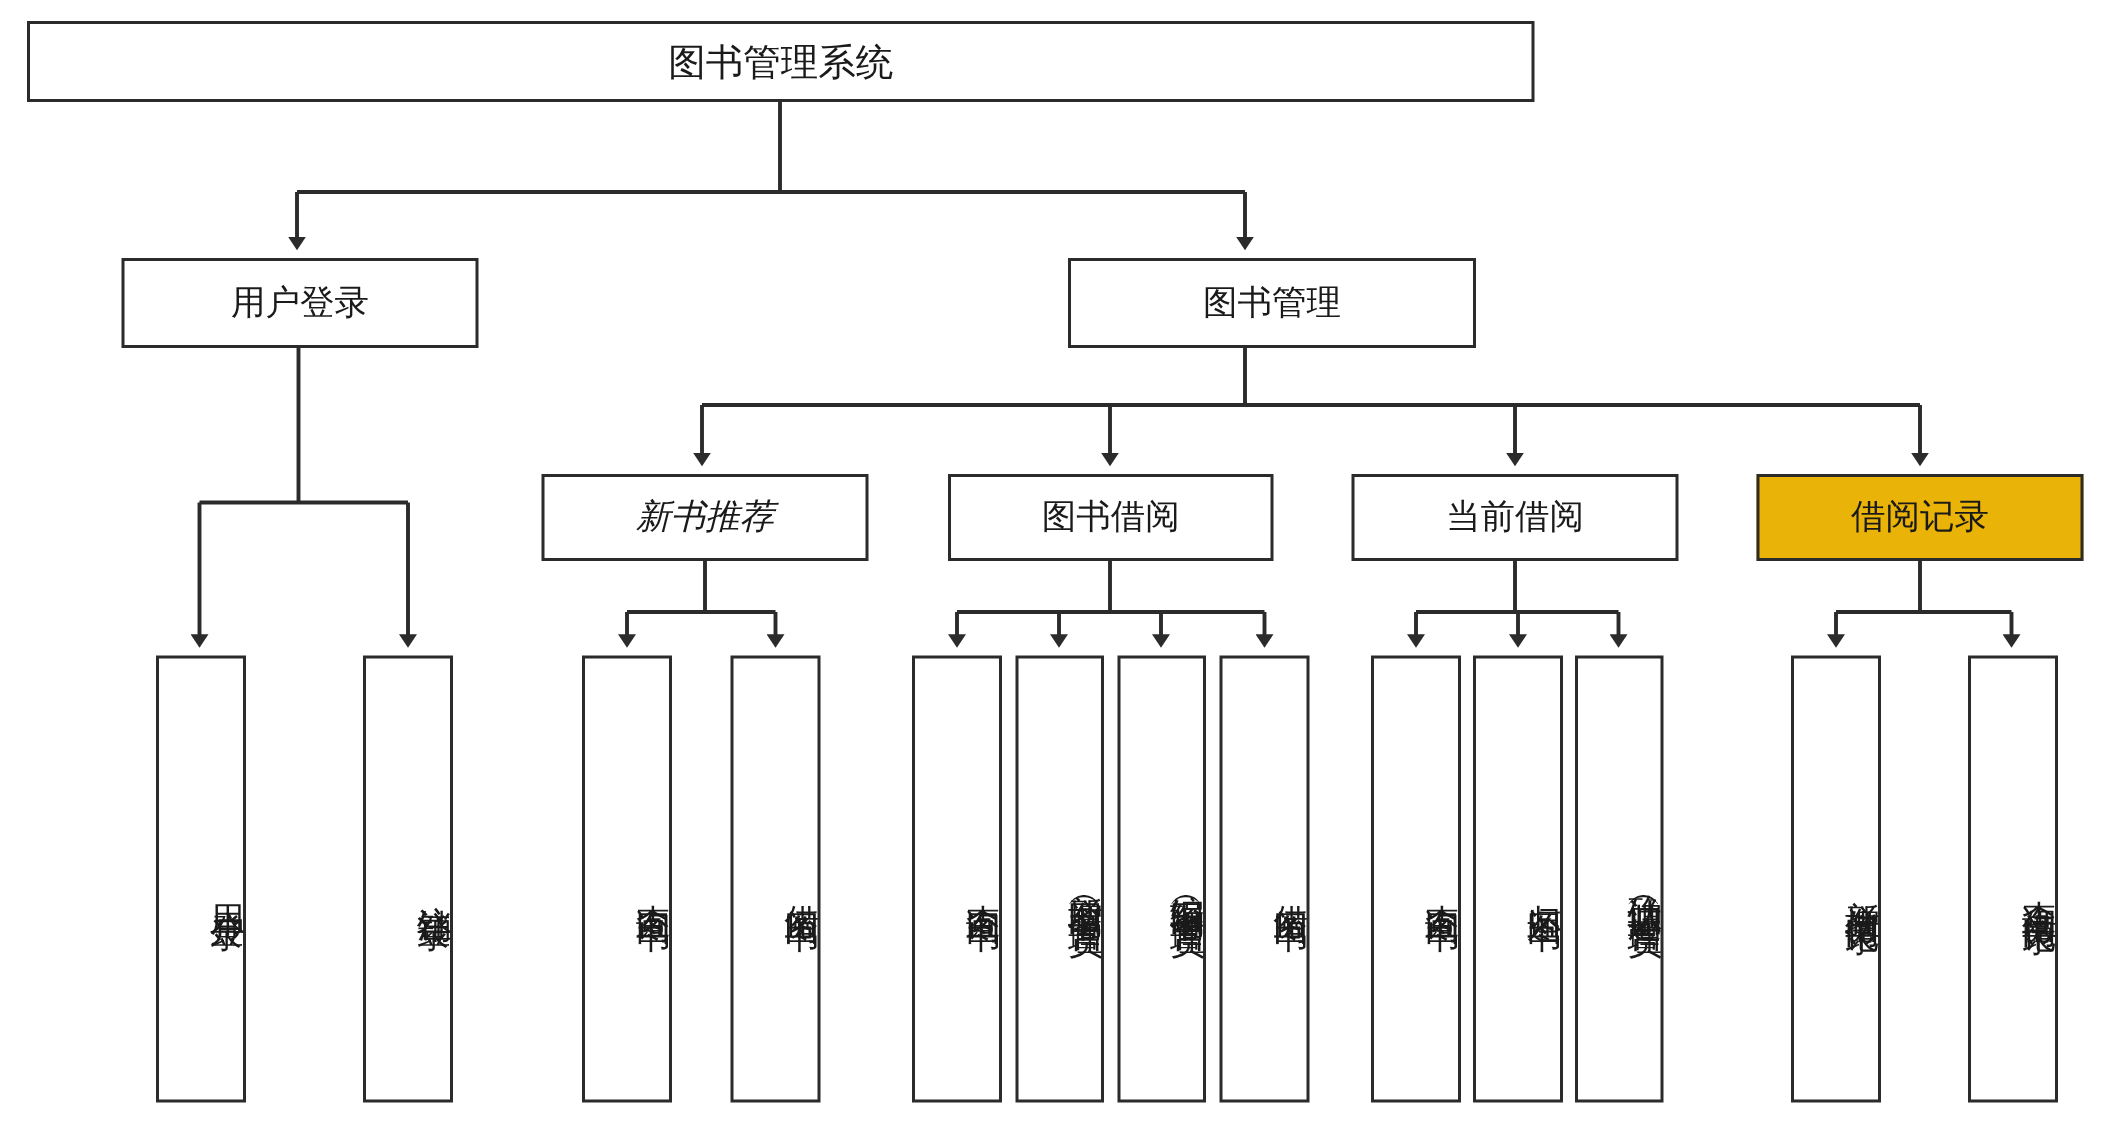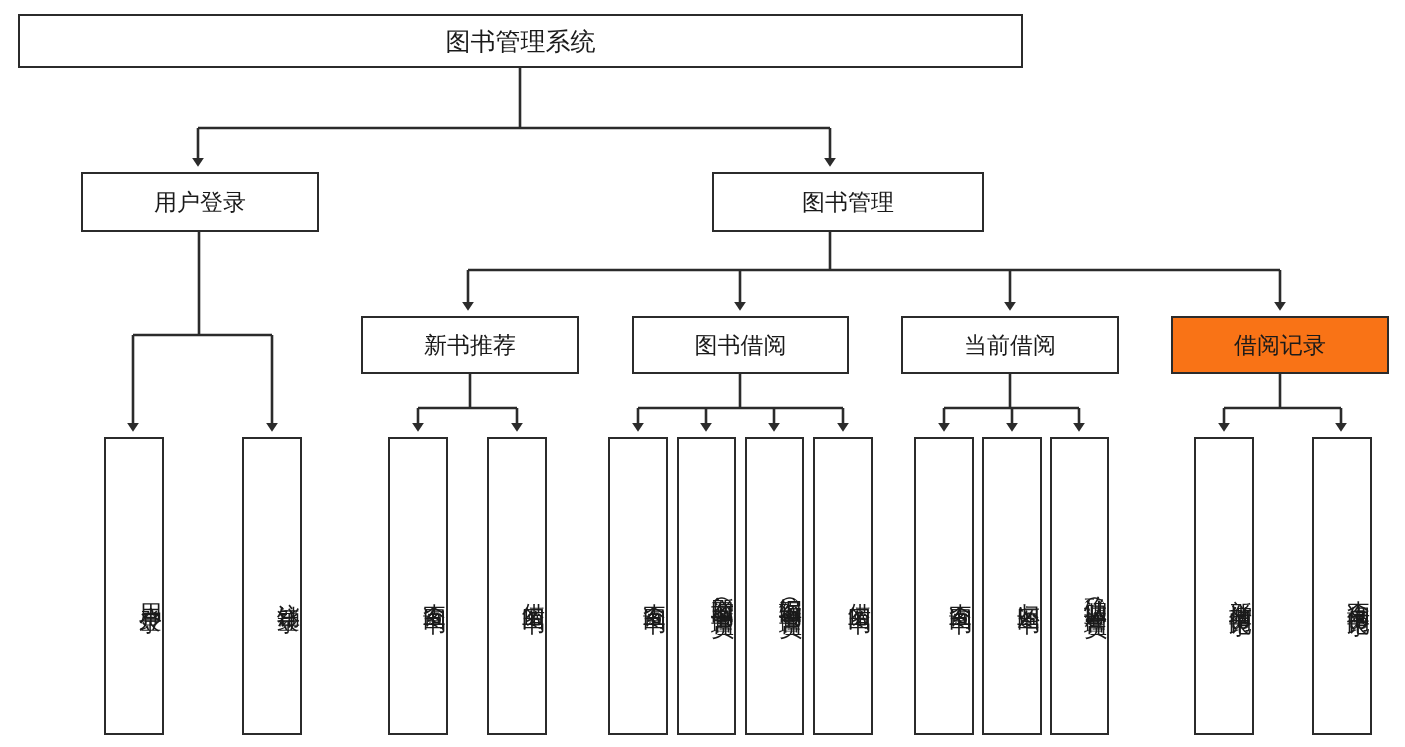--- a/index.html
+++ b/index.html
@@ -129,30 +129,30 @@
     <span>图书管理系统</span>
   </div>
 
   <div class="node level2" style="left: 81px; top: 172px; width: 238px; height: 60px; border-color: rgb(43, 43, 43); background: rgb(255, 255, 255); color: rgb(26, 26, 26);">
     <span>用户登录</span>
   </div>
   <div class="node level2" style="left: 712px; top: 172px; width: 272px; height: 60px; border-color: rgb(43, 43, 43); background: rgb(255, 255, 255); color: rgb(26, 26, 26);">
     <span>图书管理</span>
   </div>
 
-  <div class="node level3" style="left: 361px; top: 316px; width: 218px; height: 58px; border-color: rgb(43, 43, 43); background: rgb(255, 255, 255); color: rgb(26, 26, 26);">
+  <div class="node level3" style="left: 361px; top: 316px; width: 218px; height: 58px; border-color: rgb(43, 43, 43); background: rgb(255, 255, 255); color: rgb(26, 26, 26); font-style: italic;">
     <span>新书推荐</span>
   </div>
   <div class="node level3" style="left: 632px; top: 316px; width: 217px; height: 58px; border-color: rgb(43, 43, 43); background: rgb(255, 255, 255); color: rgb(26, 26, 26);">
     <span>图书借阅</span>
   </div>
   <div class="node level3" style="left: 901px; top: 316px; width: 218px; height: 58px; border-color: rgb(43, 43, 43); background: rgb(255, 255, 255); color: rgb(26, 26, 26);">
     <span>当前借阅</span>
   </div>
-  <div class="node level3" style="left: 1171px; top: 316px; width: 218px; height: 58px; border-color: rgb(43, 43, 43); background: #f97316; color: rgb(26, 26, 26);">
+  <div class="node level3" style="left: 1171px; top: 316px; width: 218px; height: 58px; border-color: rgb(43, 43, 43); background: #eab308; color: rgb(26, 26, 26);">
     <span>借阅记录</span>
   </div>
 
   <div class="node leaf" style="left: 104px; top: 437px; width: 60px; height: 298px; border-color: rgb(43, 43, 43); background: rgb(255, 255, 255); color: rgb(26, 26, 26);">
     <span class="vlabel">用户登录</span>
   </div>
   <div class="node leaf" style="left: 242px; top: 437px; width: 60px; height: 298px; border-color: rgb(43, 43, 43); background: rgb(255, 255, 255); color: rgb(26, 26, 26);">
     <span class="vlabel">注销登录</span>
   </div>
   <div class="node leaf" style="left: 388px; top: 437px; width: 60px; height: 298px; border-color: rgb(43, 43, 43); background: rgb(255, 255, 255); color: rgb(26, 26, 26);">

